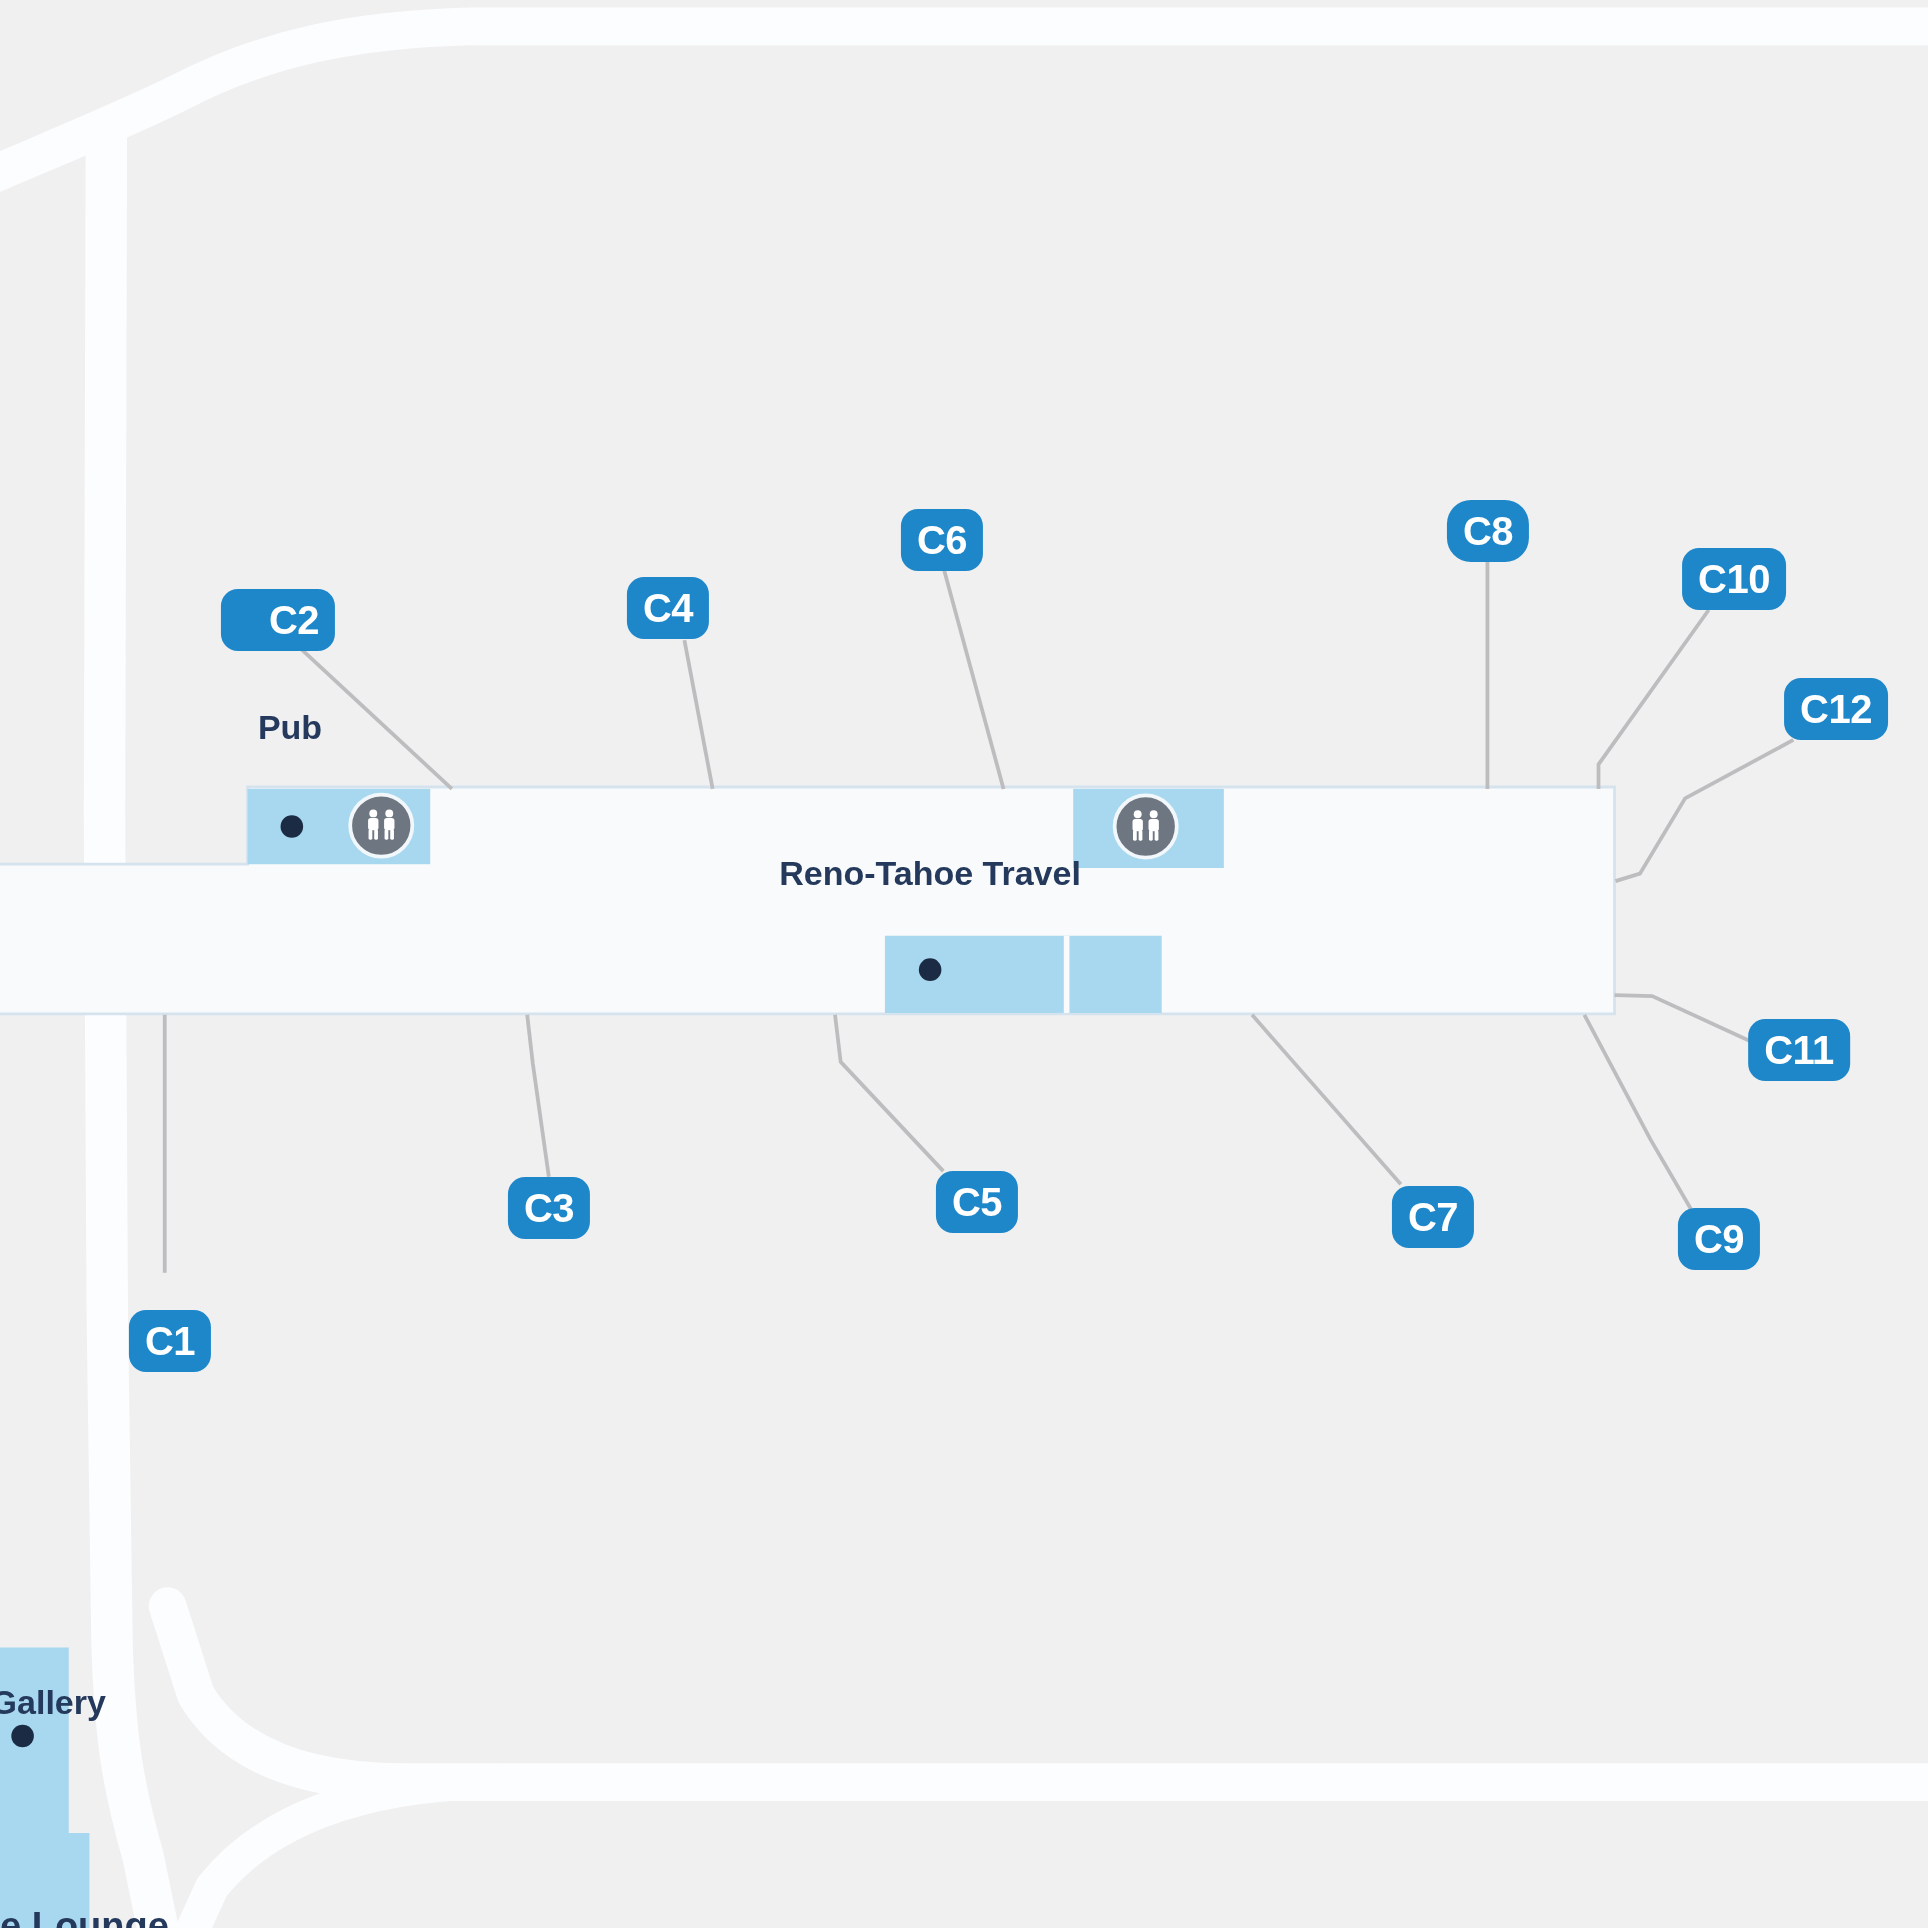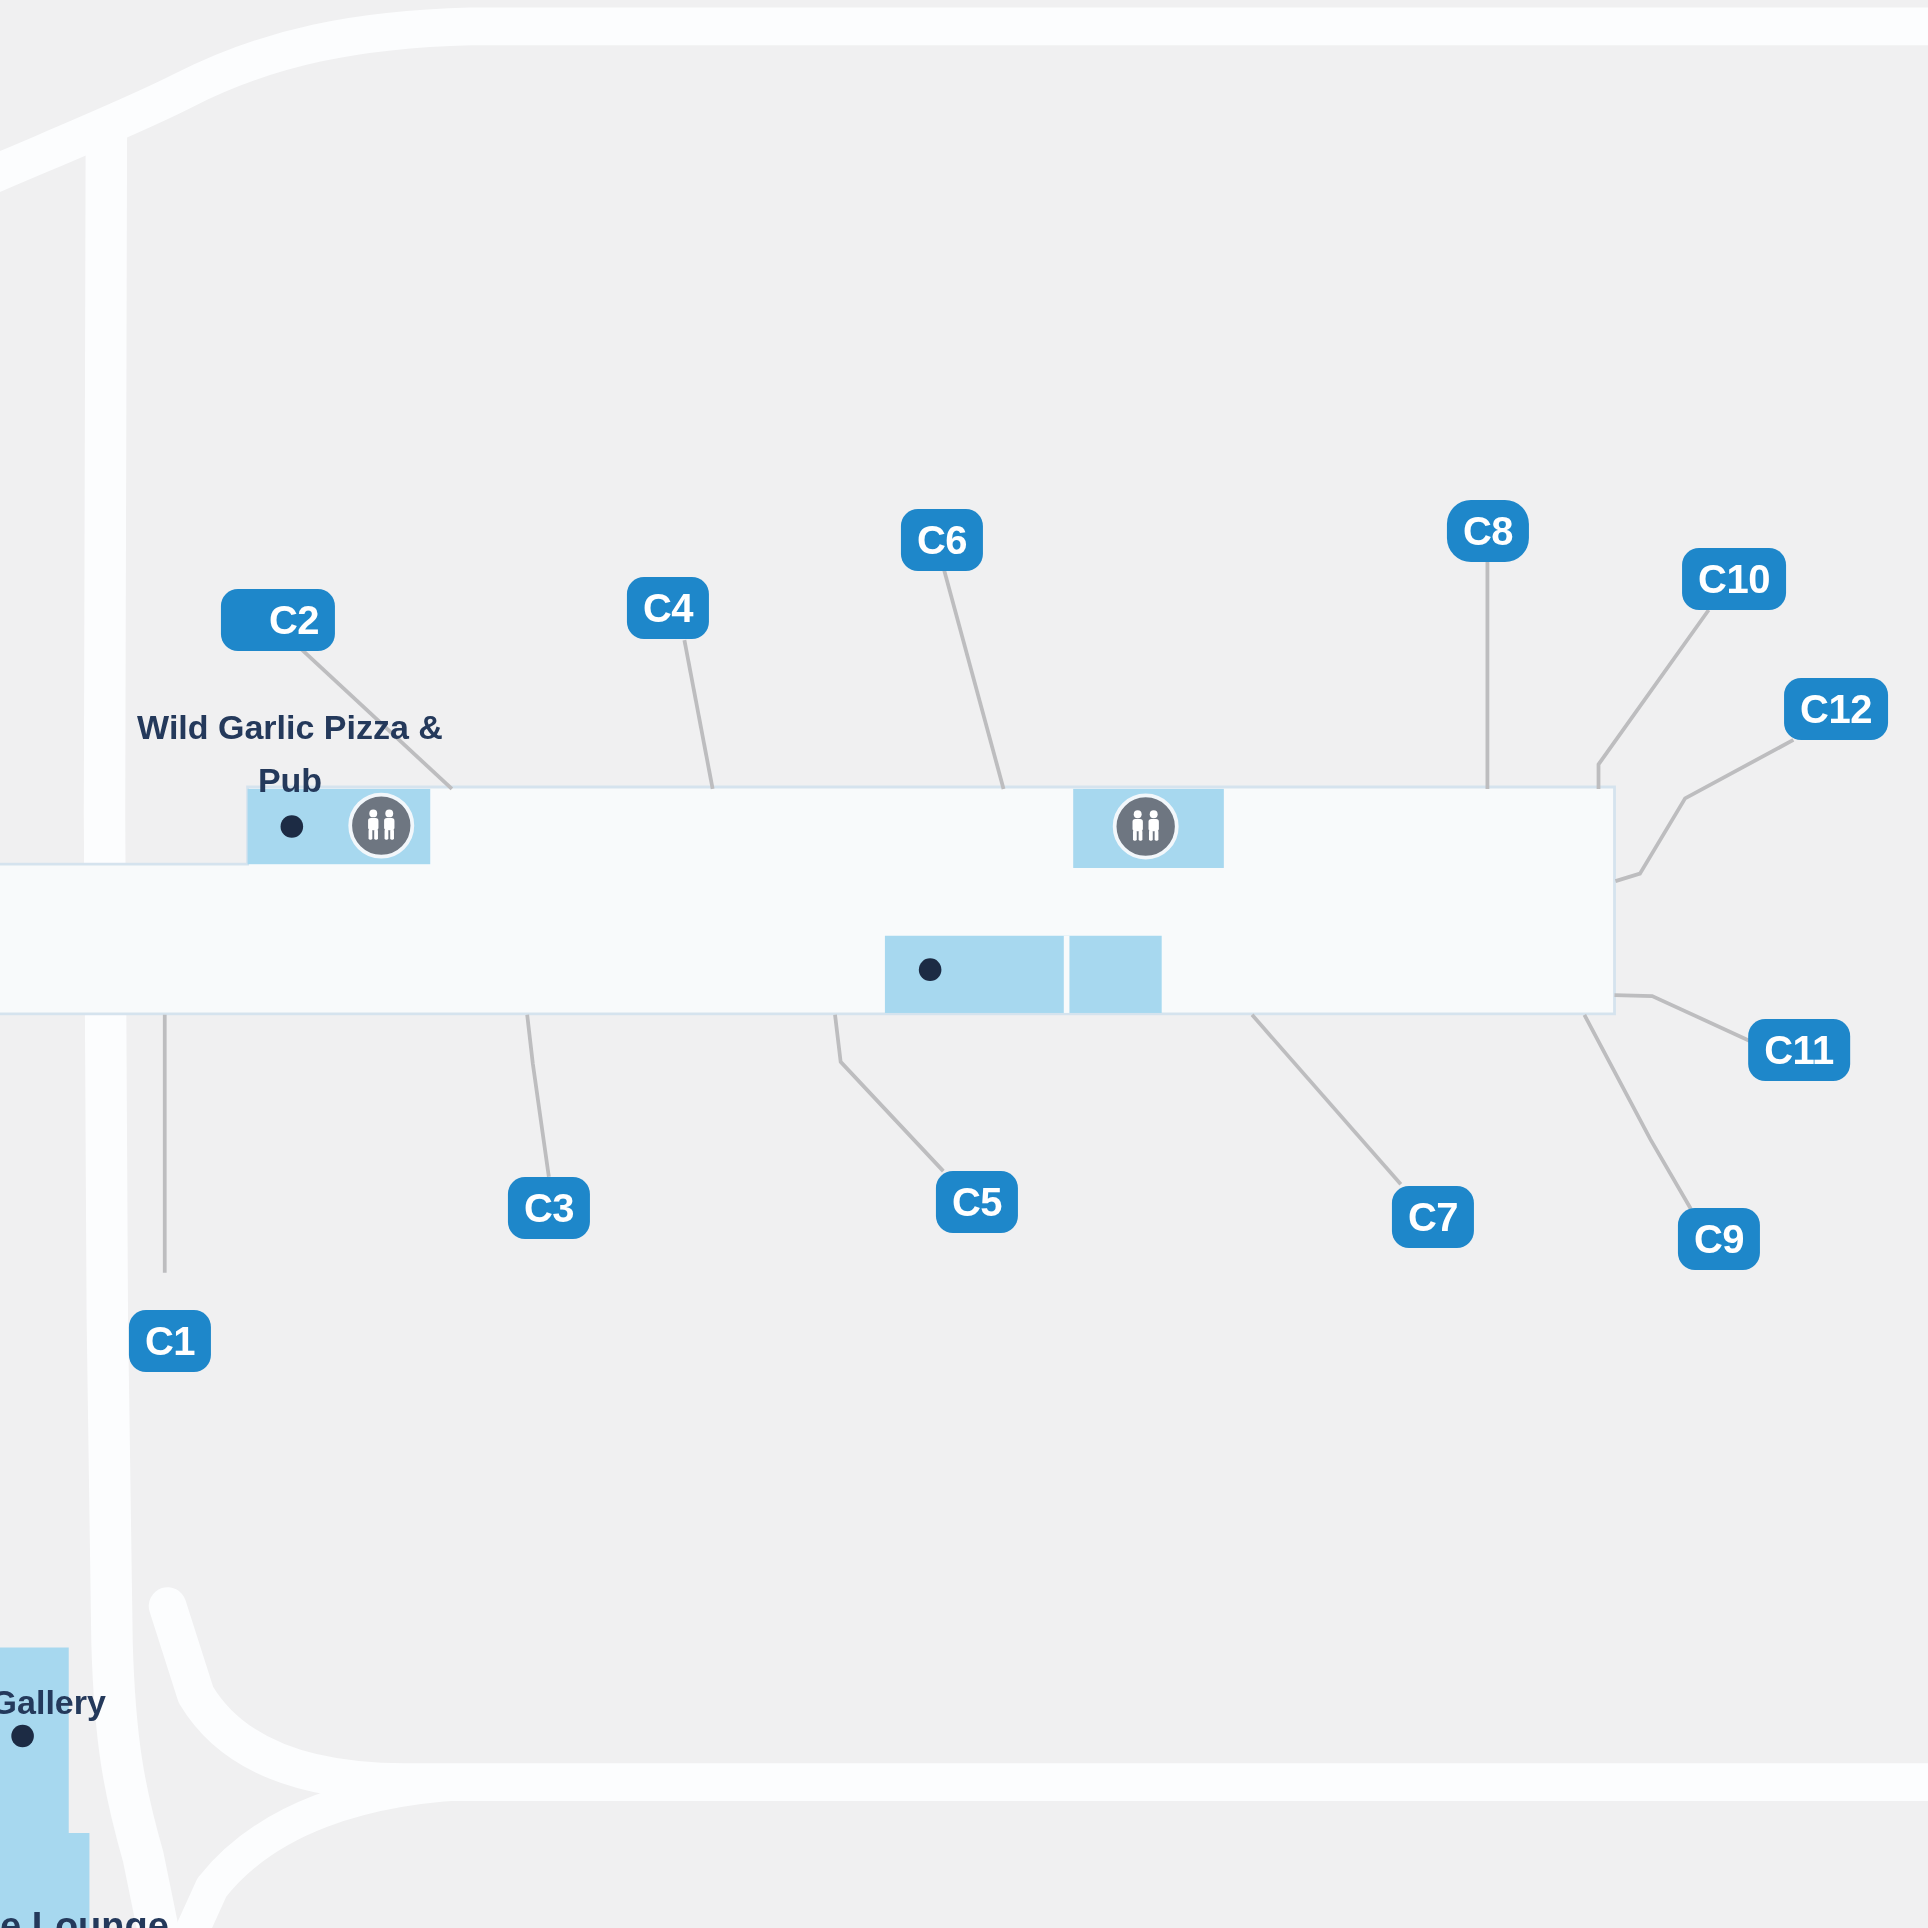--- a/index.html
+++ b/index.html
@@ -135,22 +135,22 @@
   <div class="badge bC5">C5</div>
   <div class="badge bC6">C6</div>
   <div class="badge bC7">C7</div>
   <div class="badge bC8">C8</div>
   <div class="badge bC9">C9</div>
   <div class="badge bC10">C10</div>
   <div class="badge bC11">C11</div>
   <div class="badge bC12">C12</div>
 
   <div class="poi-label lbl-wild-garlic">
-    <div>Wild Garlic Pizza &amp;</div>
     <div>Pub</div>
   </div>
   <div class="poi-label lbl-travel-mart">
+    <div>Reno-Tahoe Travel</div>
   </div>
   <div class="poi-label lbl-gallery">Gallery</div>
   <div class="poi-label lbl-lounge">e Lounge</div>
 
 </div>
 
 
 </body></html>

